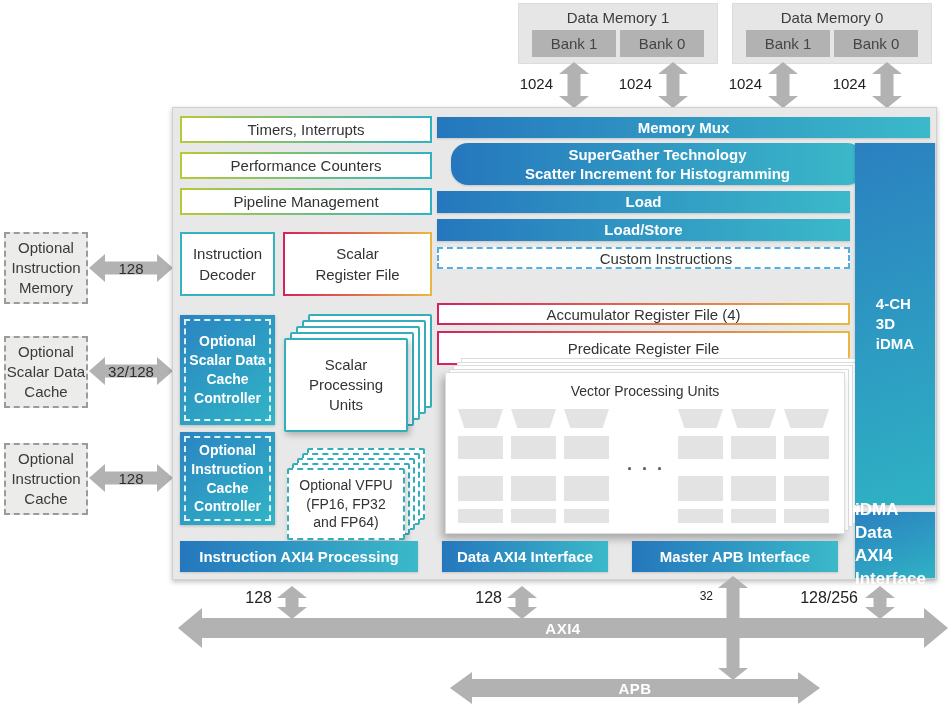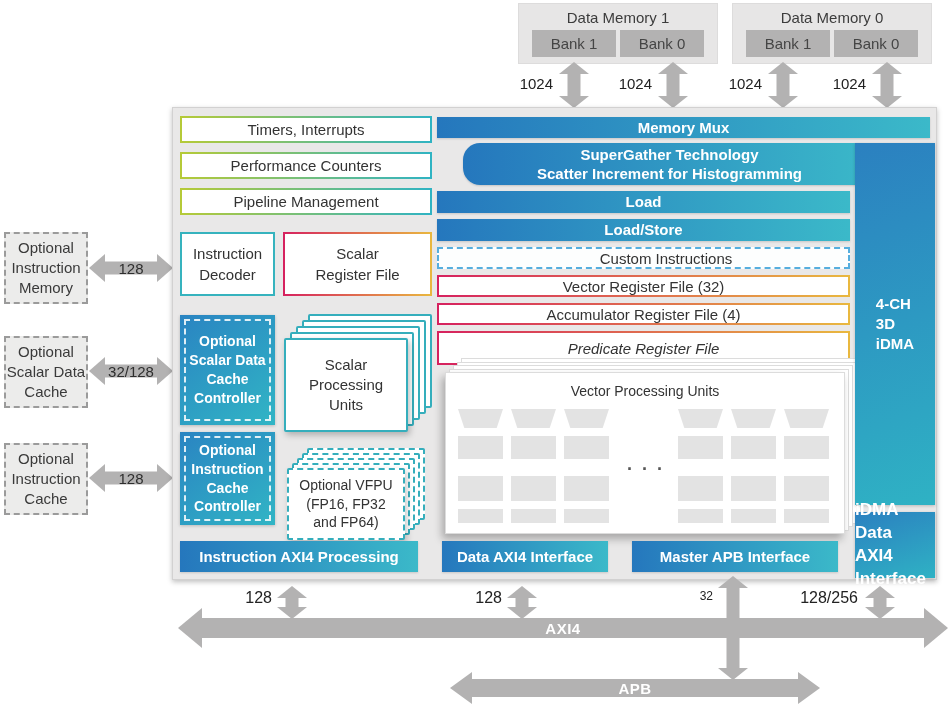--- a/index.html
+++ b/index.html
@@ -227,32 +227,29 @@
     <div class="layer"></div>
       <div class="layer"></div>
       <div class="layer"></div>
       <div class="layer"></div>
     <div class="front prewrap" style="font-size:14px;">Optional VFPU
 (FP16, FP32
 and FP64)</div>
   </div>
 
   <div class="abs blue-bar" style="left:437px; top:117px; width:493px; height:21px;">Memory Mux</div>
-  <div class="abs blue-bar prewrap" style="left:463px; top:143px; width:413px; height:42px;border-radius:17px;">SuperGather Technology
+  <div class="abs blue-bar prewrap" style="left:451px; top:143px; width:413px; height:42px;border-radius:17px;">SuperGather Technology
 Scatter Increment for Histogramming</div>
   <div class="abs blue-bar" style="left:437px; top:191px; width:413px; height:22px;">Load</div>
   <div class="abs blue-bar" style="left:437px; top:219px; width:413px; height:22px;">Load/Store</div>
   <div class="abs dashed-blue center" style="left:437px; top:247px; width:413px; height:22px;">Custom Instructions</div>
-  <div class="abs grad-wrap gw-warm" style="left:437px; top:275px; width:413px; height:22px;">
-    <div class="inner">Vector Register File (32)</div>
-  </div>
   <div class="abs grad-wrap gw-warm" style="left:437px; top:303px; width:413px; height:22px;">
     <div class="inner">Accumulator Register File (4)</div>
   </div>
-  <div class="abs grad-wrap gw-warm" style="left:437px; top:331px; width:413px; height:34px;font-style:italic;">
+  <div class="abs grad-wrap gw-warm" style="left:437px; top:331px; width:413px; height:34px;">
     <div class="inner">Predicate Register File</div>
   </div>
 
   <div class="stack vpu-stack" style="left:445px; top:372px; width:400px; height:162px;">
     <div class="layer"></div>
       <div class="layer"></div>
       <div class="layer"></div>
       <div class="layer"></div>
     <div class="front">
       <div class="vpu-title">Vector Processing Units</div>

